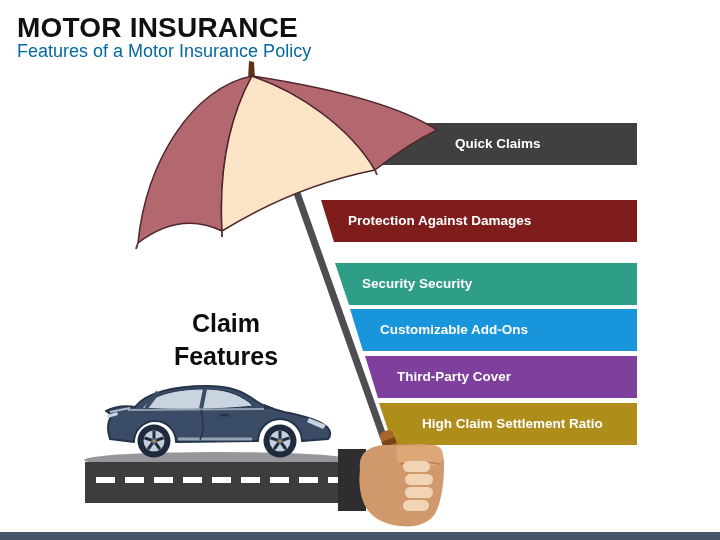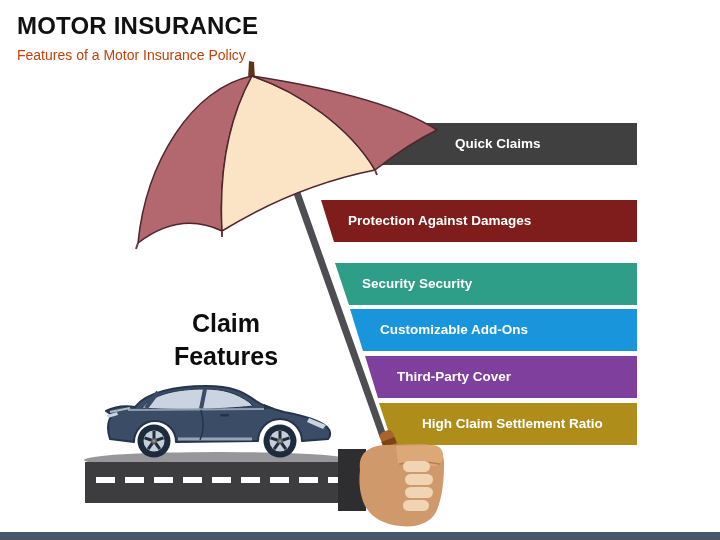--- a/index.html
+++ b/index.html
@@ -1,25 +1,25 @@
 <!DOCTYPE html>
 <html><head>
 <meta charset="utf-8">
 <style>
   html,body{margin:0;padding:0;background:#fff;}
   .slide{
     position:relative;width:720px;height:540px;background:#ffffff;overflow:hidden;
     font-family:"Liberation Sans", sans-serif;
   }
   .title{
-    position:absolute;left:17px;top:12px;font-size:24px;font-weight:bold;
+    position:absolute;left:17px;top:12px;font-size:28px;font-weight:bold;
     color:#111;letter-spacing:.2px;
   }
   .subtitle{
-    position:absolute;left:17px;top:47px;font-size:14px;font-weight:400;color:#c2410c;
+    position:absolute;left:17px;top:41px;font-size:18px;font-weight:400;color:#0369a1;
   }
   .center-label{
     position:absolute;left:120px;top:307px;width:212px;text-align:center;
     font-size:25px;font-weight:bold;color:#0d0d0d;line-height:33px;
   }
   .bars{
     position:absolute;left:280px;top:0;width:357px;height:540px;
   }
   .feature-bar{
     position:absolute;left:0;width:100%;height:42px;

